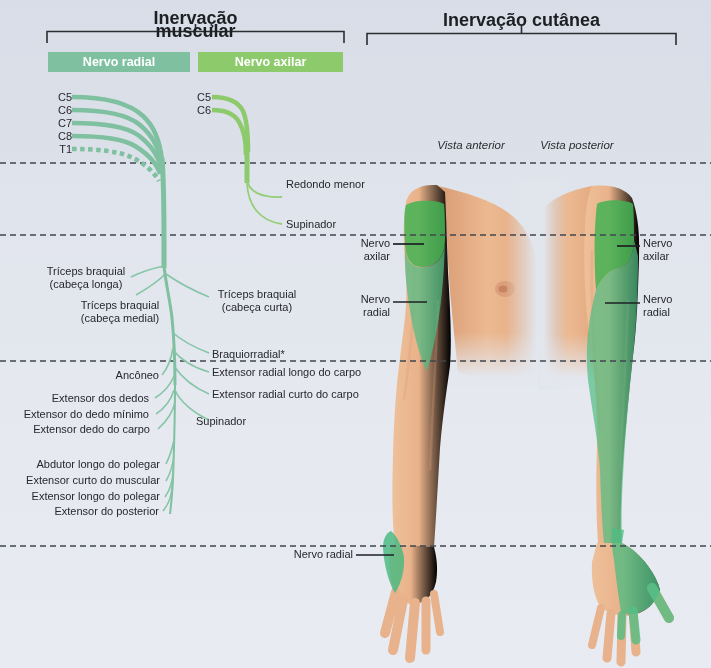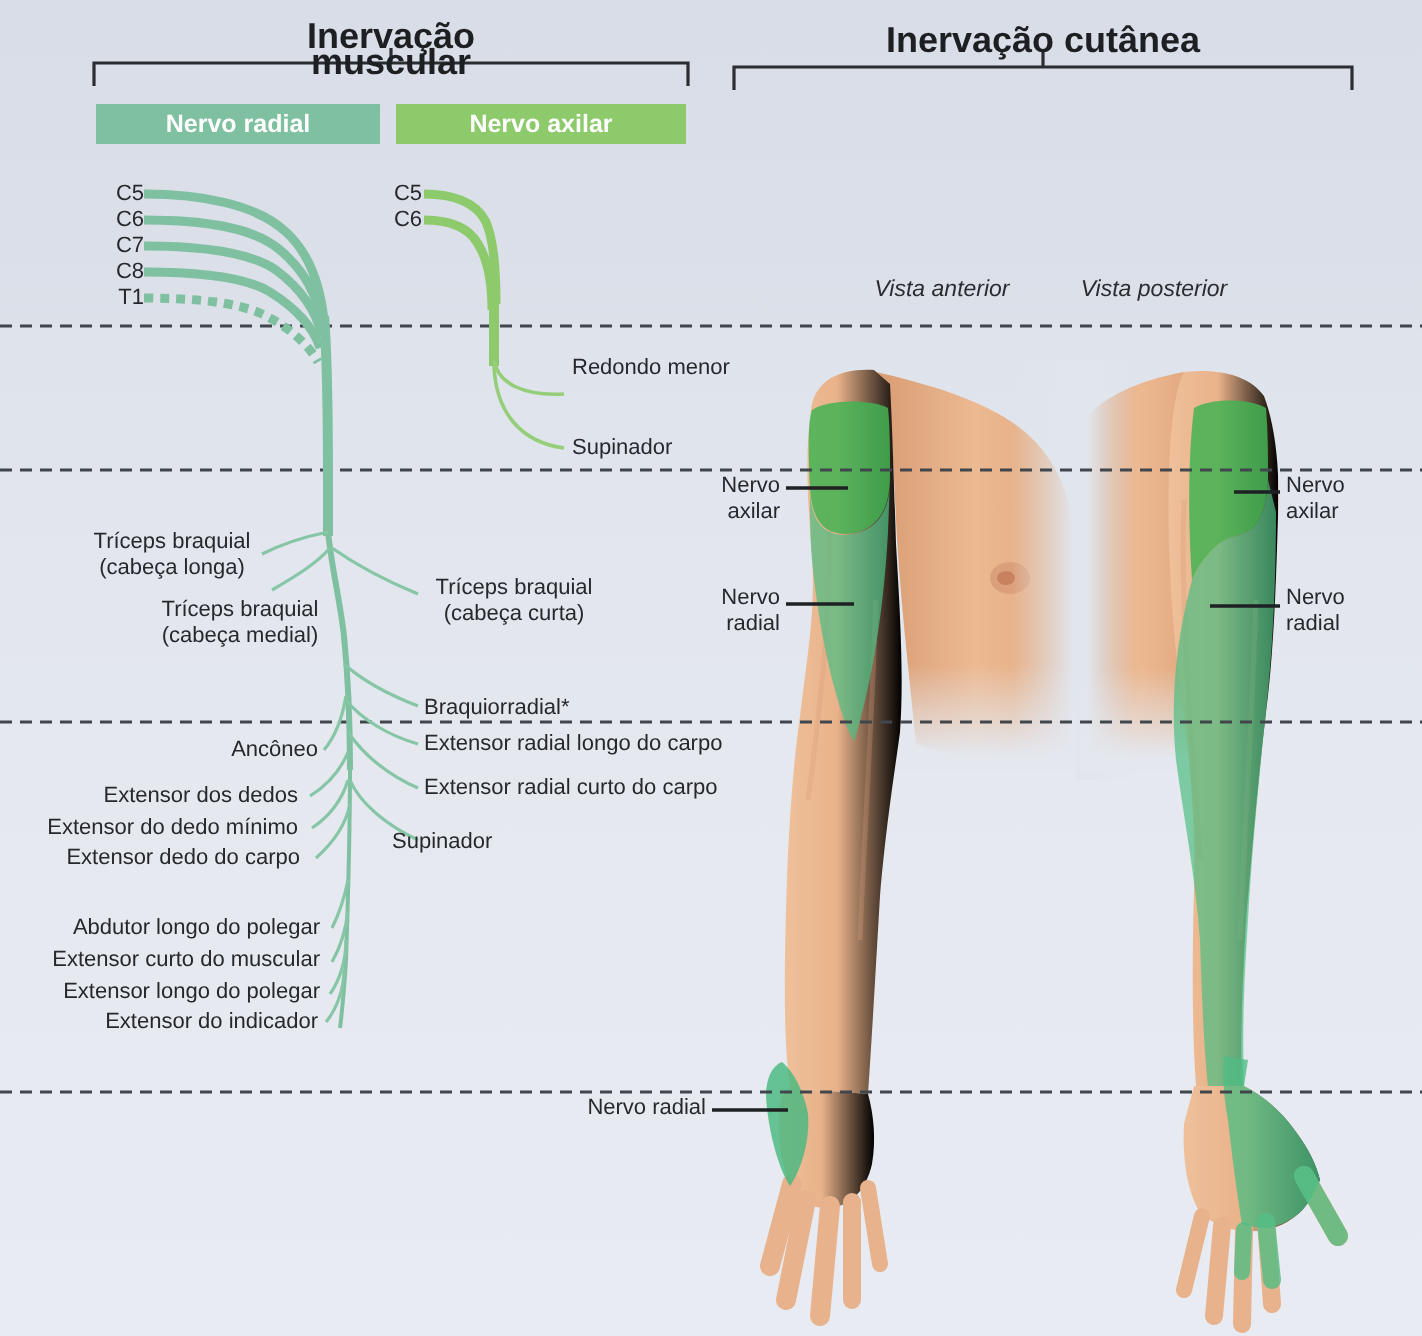--- a/index.html
+++ b/index.html
@@ -200,21 +200,21 @@
   <div class="lbl r" style="left:79px;top:369px;width:80px;">Ancôneo</div>
   <div class="lbl l" style="left:212px;top:366px;width:168px;">Extensor radial longo do carpo</div>
   <div class="lbl l" style="left:212px;top:388px;width:168px;">Extensor radial curto do carpo</div>
   <div class="lbl r" style="left:29px;top:392px;width:120px;">Extensor dos dedos</div>
   <div class="lbl r" style="left:9px;top:408px;width:140px;">Extensor do dedo mínimo</div>
   <div class="lbl r" style="left:10px;top:423px;width:140px;">Extensor dedo do carpo</div>
   <div class="lbl l" style="left:196px;top:415px;width:80px;">Supinador</div>
   <div class="lbl r" style="left:10px;top:458px;width:150px;">Abdutor longo do polegar</div>
   <div class="lbl r" style="left:10px;top:474px;width:150px;">Extensor curto do muscular</div>
   <div class="lbl r" style="left:10px;top:490px;width:150px;">Extensor longo do polegar</div>
-  <div class="lbl r" style="left:9px;top:505px;width:150px;">Extensor do indicador</div>
+  <div class="lbl r" style="left:9px;top:505px;width:150px;">Extensor do posterior</div>
 
   <div class="lbl l" style="left:286px;top:178px;width:110px;">Redondo menor</div>
   <div class="lbl l" style="left:286px;top:218px;width:80px;">Supinador</div>
 
   <div class="lbl view c" style="left:421px;top:139px;width:100px;">Vista anterior</div>
   <div class="lbl view c" style="left:527px;top:139px;width:100px;">Vista posterior</div>
 
   <div class="lbl r two" style="left:340px;top:237px;width:50px;">Nervo
 axilar</div>
   <div class="lbl r two" style="left:340px;top:293px;width:50px;">Nervo

